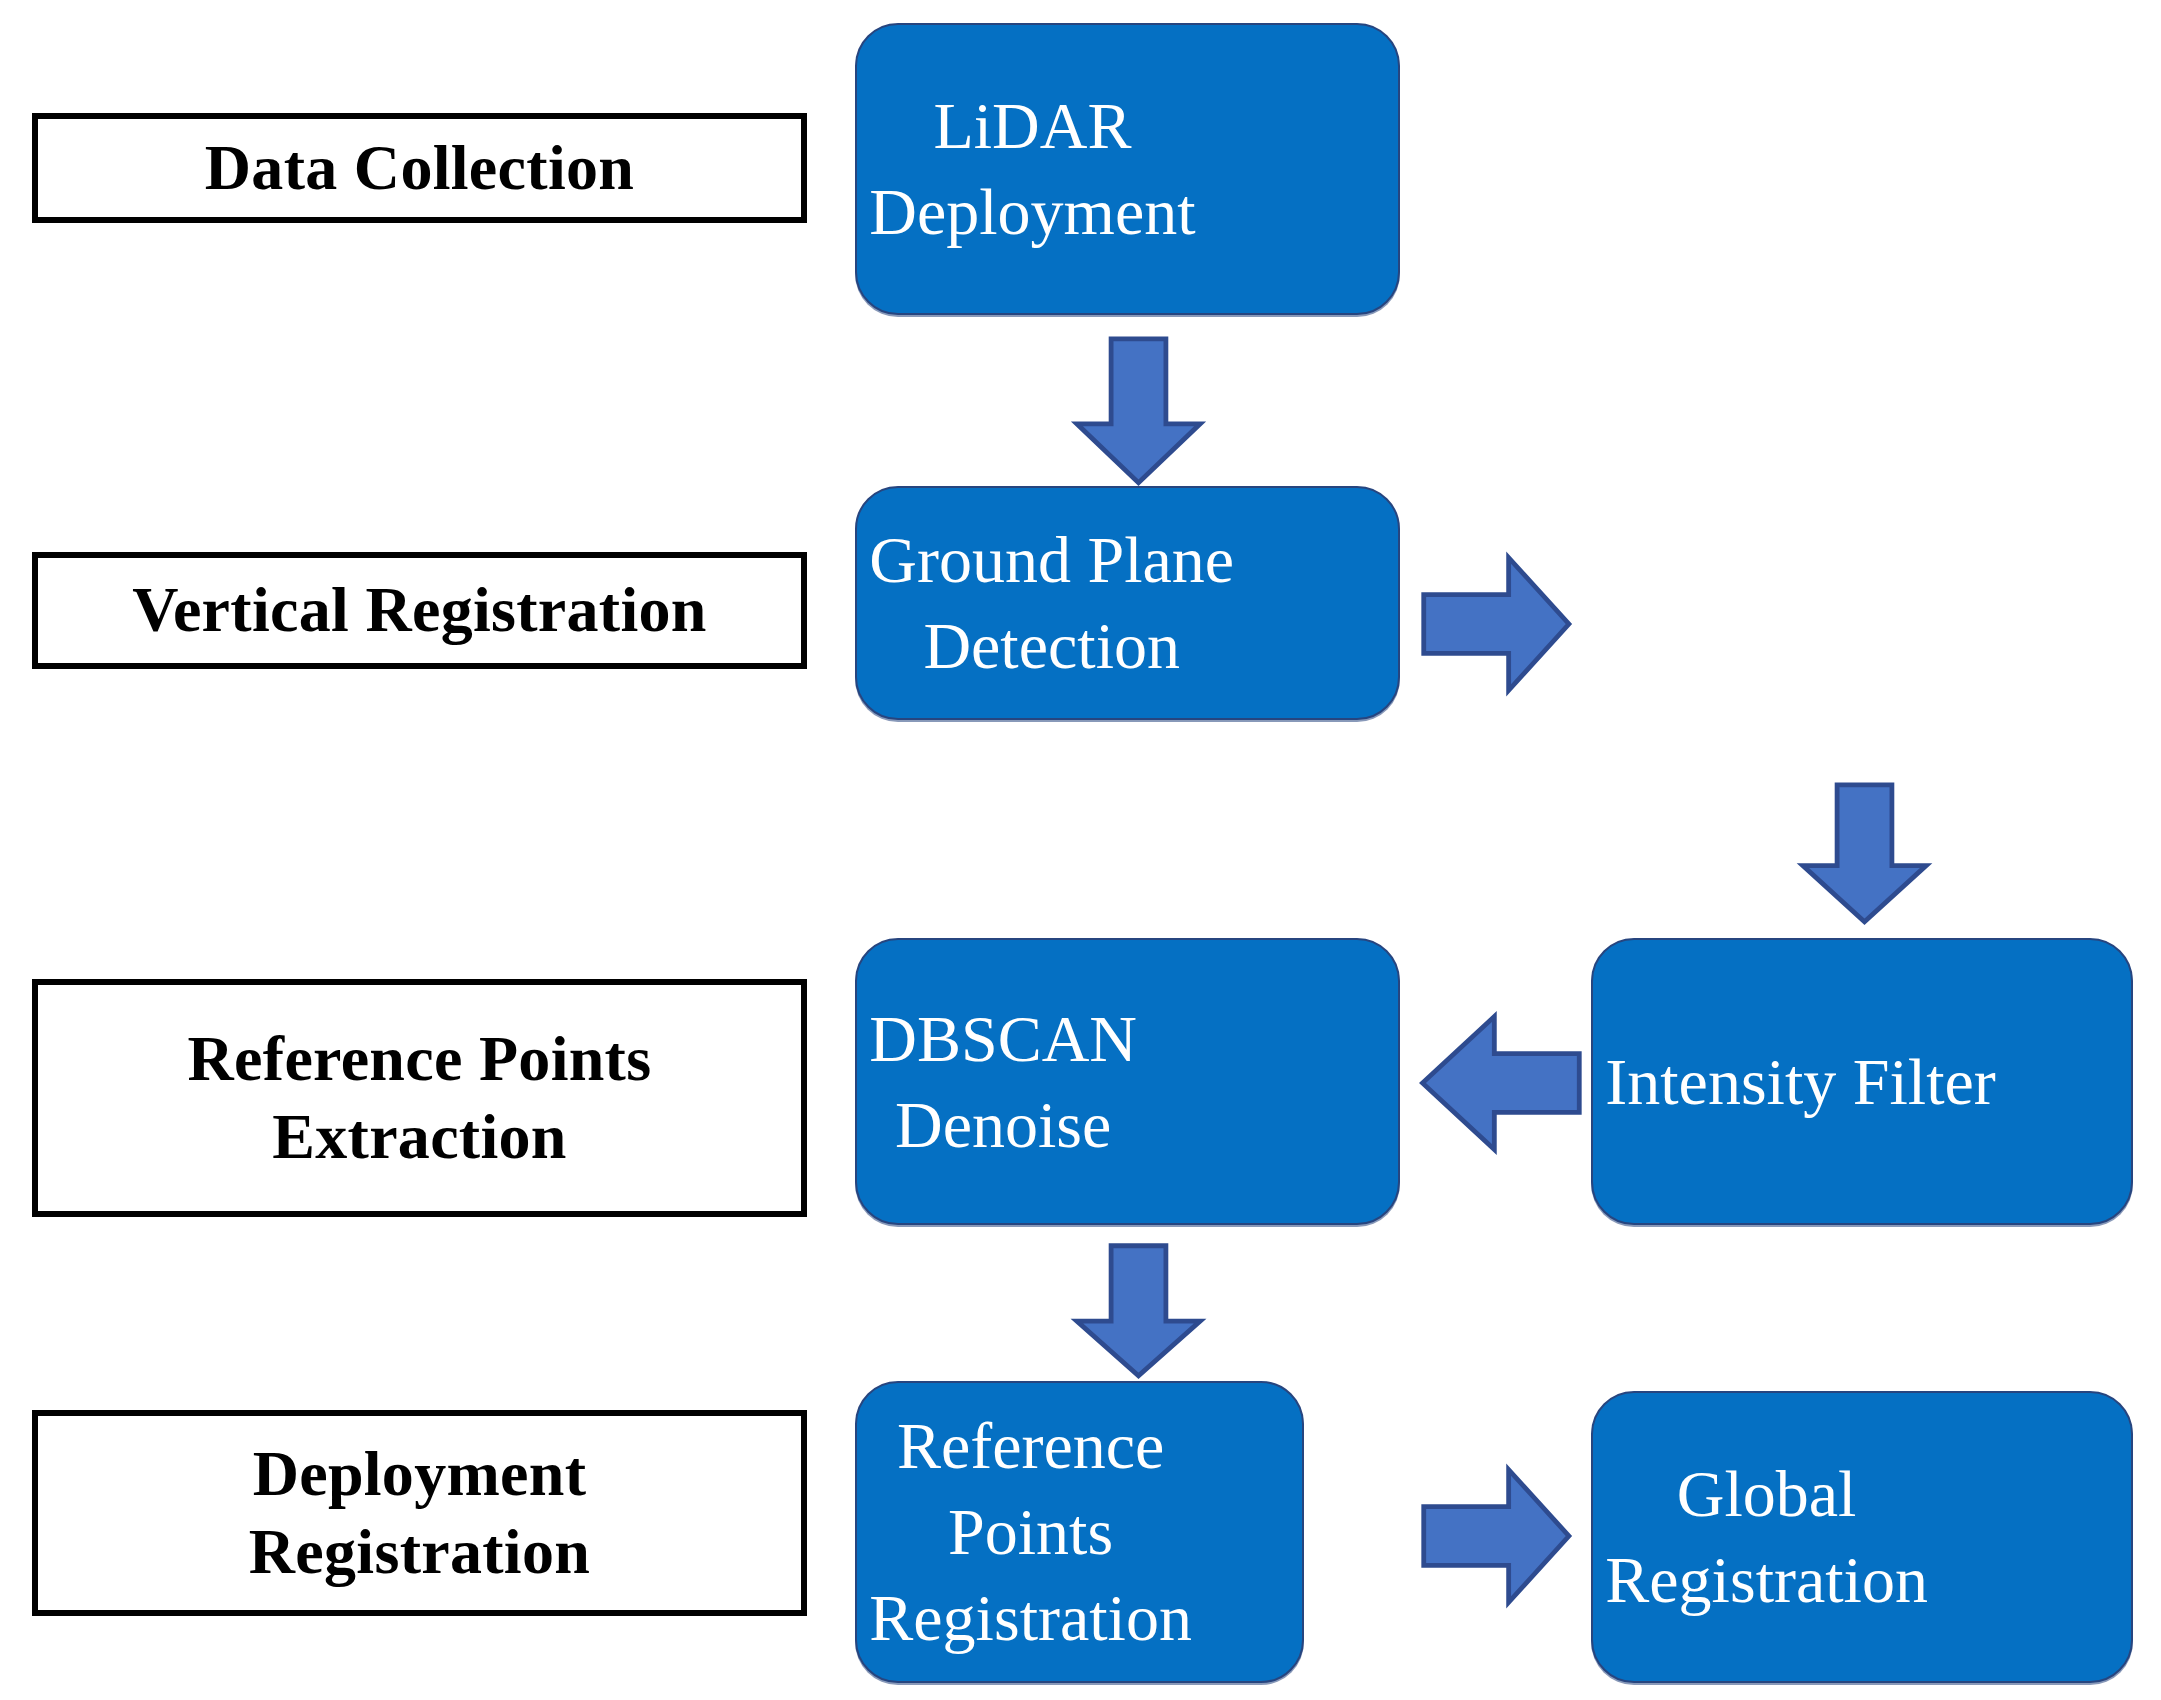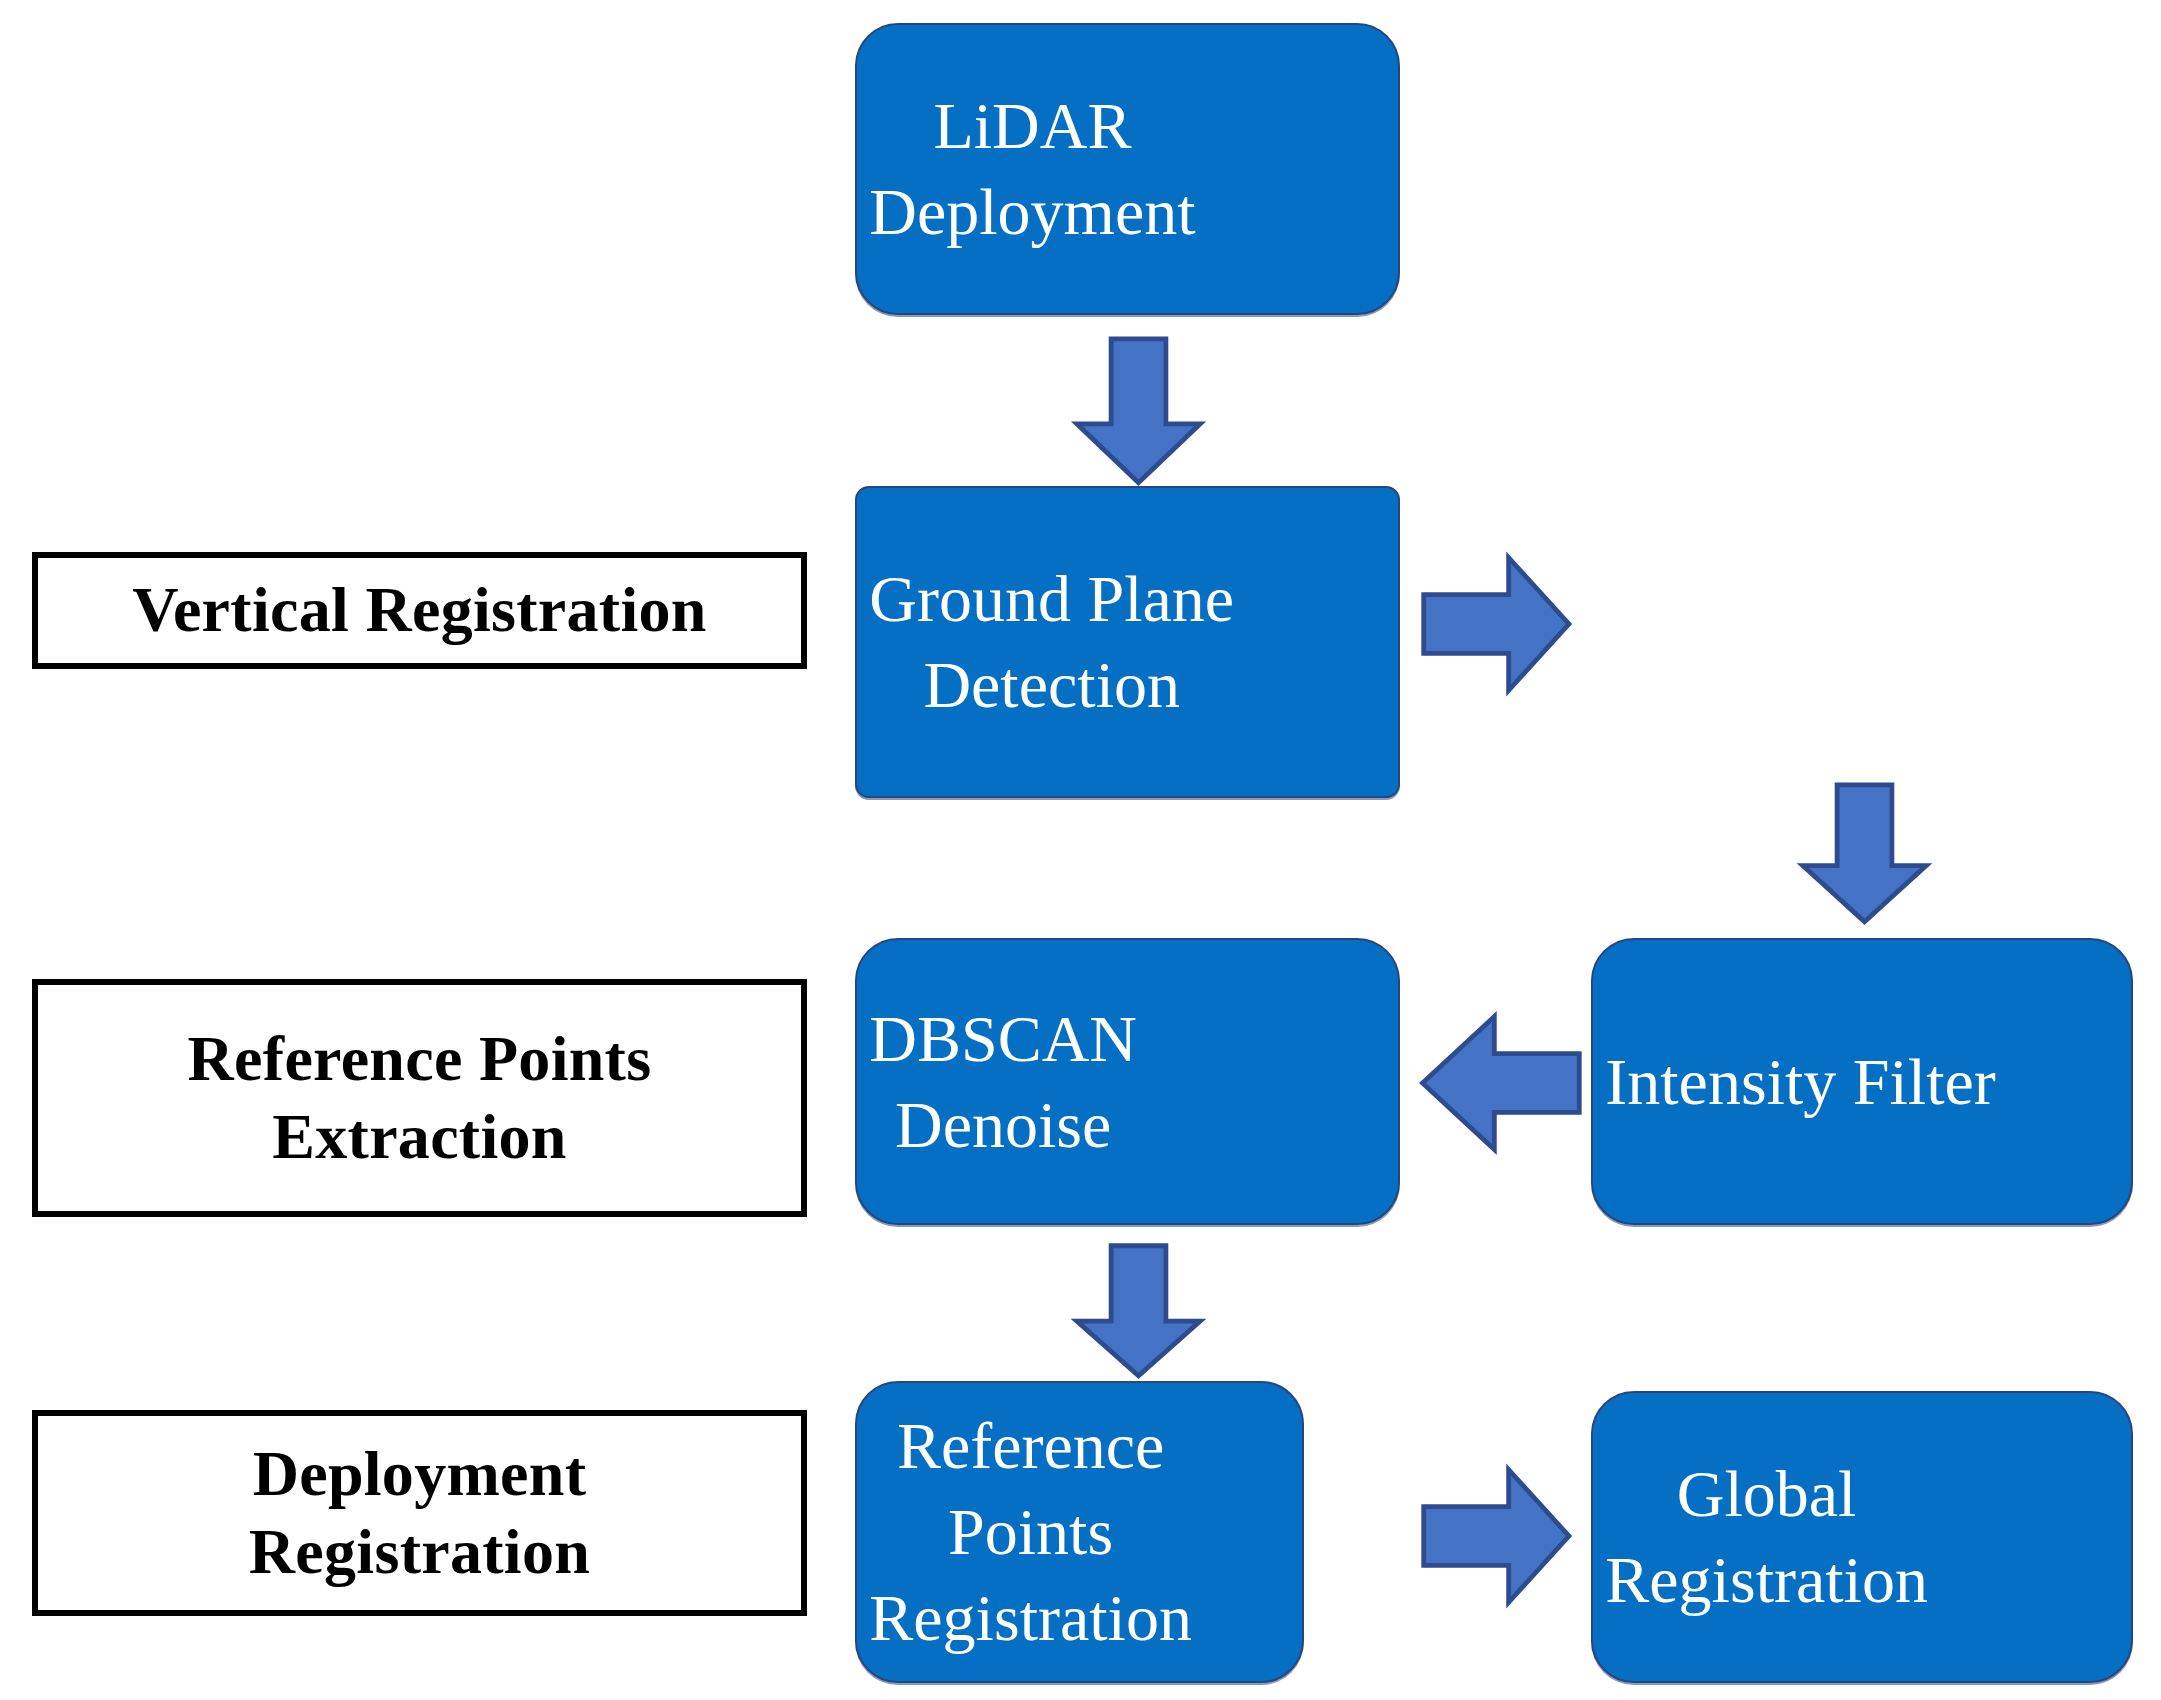--- a/index.html
+++ b/index.html
@@ -64,41 +64,44 @@
   .arrow {
     position: absolute;
   }
   .arrow svg { display: block; }
 </style>
 </head>
 <body>
 
 <div id="canvas">
 
+  <div class="stage-box" style="left:32px; top:113px; width:775px; height:110px;">
+    <span class="stage-label">Data Collection</span>
+  </div>
 
   <div class="stage-box" style="left:32px; top:552px; width:775px; height:117px;">
     <span class="stage-label">Vertical  Registration</span>
   </div>
 
   <div class="stage-box" style="left:32px; top:979px; width:775px; height:238px;">
     <span class="stage-label">Reference  Points
 Extraction</span>
   </div>
 
   <div class="stage-box" style="left:32px; top:1410px; width:775px; height:206px;">
     <span class="stage-label">Deployment
 Registration</span>
   </div>
 
   <div class="node" style="left:855px; top:22.6px; width:545px; height:292px;">
     <span class="node-label">LiDAR
 Deployment</span>
   </div>
 
-  <div class="node" style="left:855px; top:486px; width:545px; height:312px;border-radius:14px;">
+  <div class="node" style="left:855px; top:486px; width:545px; height:234px;">
     <span class="node-label">Ground Plane
 Detection</span>
   </div>
 
 
   <div class="node" style="left:855px; top:938px; width:545px; height:287px;">
     <span class="node-label">DBSCAN
 Denoise</span>
   </div>
 

